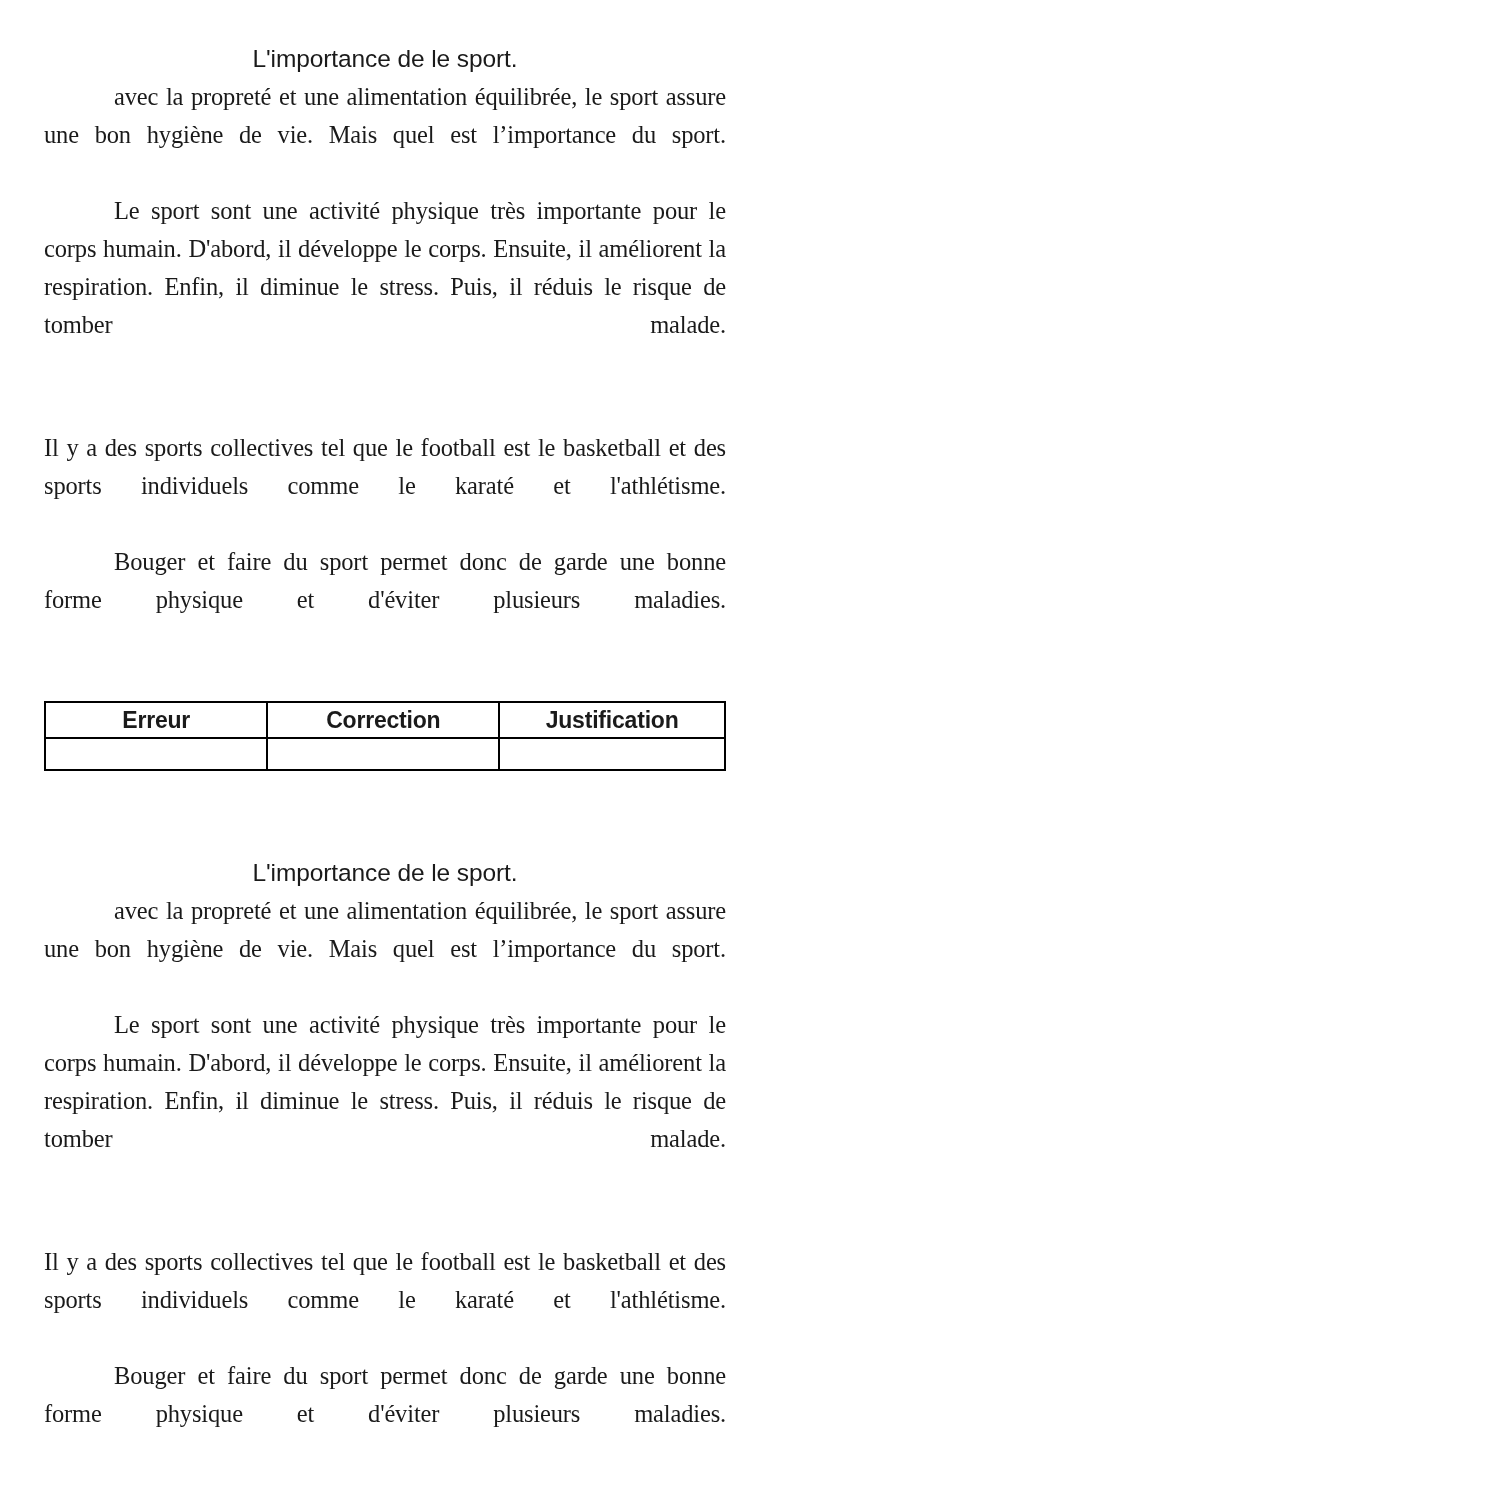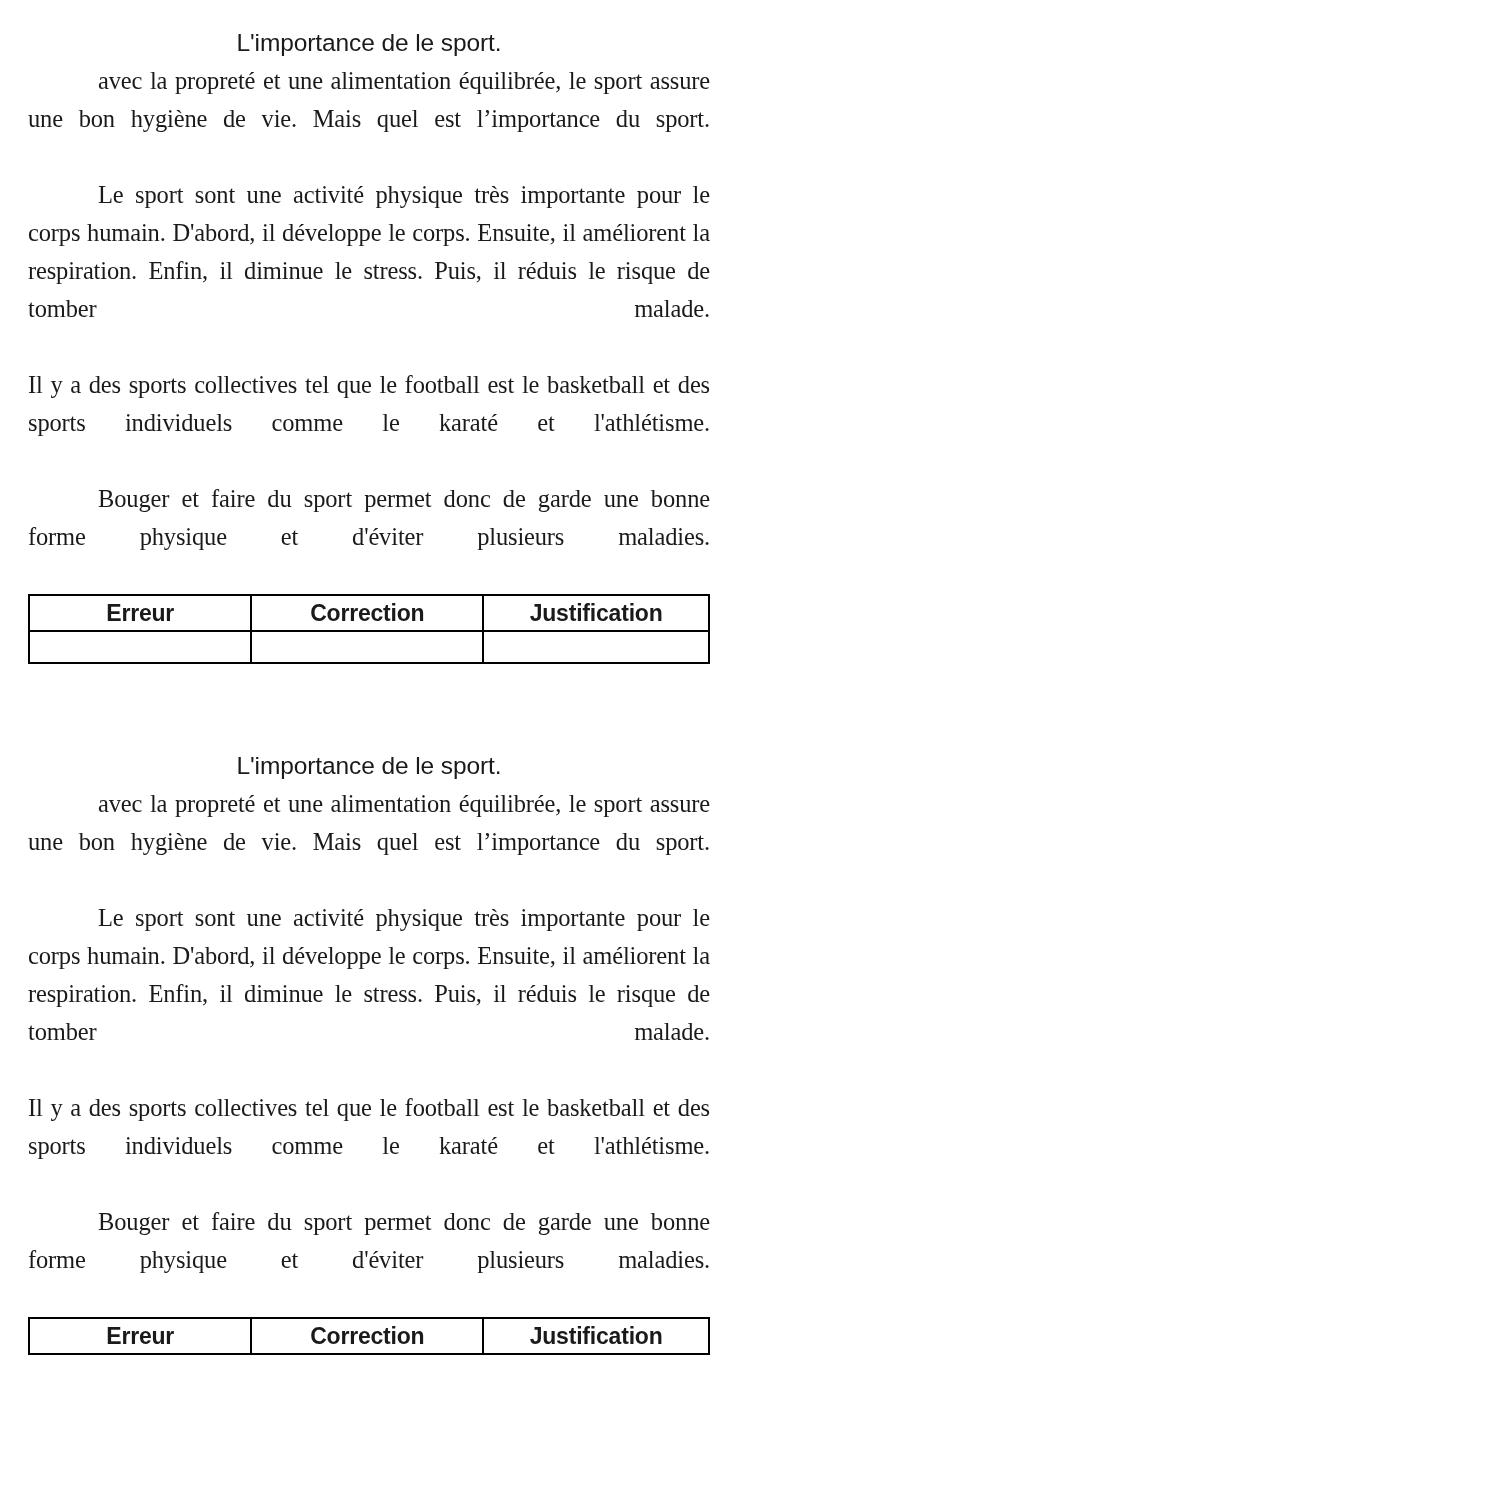--- a/index.html
+++ b/index.html
@@ -15,21 +15,21 @@
     color: #1a1a1a;
     -webkit-font-smoothing: antialiased;
   }
 
   
   .sheet {
     width: 1500px;
     height: 1500px;
     position: relative;
     box-sizing: border-box;
-    padding: 0;
+    padding: 16px;
   }
   .cols {
     display: flex;
     flex-direction: row;
     width: 1500px;
   }
   .col {
     width: 750px;
     box-sizing: border-box;
   }
@@ -54,31 +54,32 @@
     margin: 0;
     font-size: 24.5px;
     line-height: 38px;
     text-align: justify;
     text-justify: inter-word;
     letter-spacing: -0.15px;
     word-spacing: 0px;
     font-family: Liberation Serif, serif;
   }
   p.para.indent { text-indent: 70px; }
-  p.para.noindent { text-indent: 0; }
+  p.para.noindent { text-indent: 0; margin-top: 47px; }
   p.para::after {
     content: "";
     display: inline-block;
     width: 100%;
   }
 
   
   table.grid {
     border-collapse: collapse;
     width: 100%;
+    margin-top: 44px;
     table-layout: fixed;
   }
   table.grid th, table.grid td {
     border: 2px solid #000000;
     padding: 0;
     font-size: 23px;
   }
   table.grid th {
     font-weight: bold;
     text-align: center;

